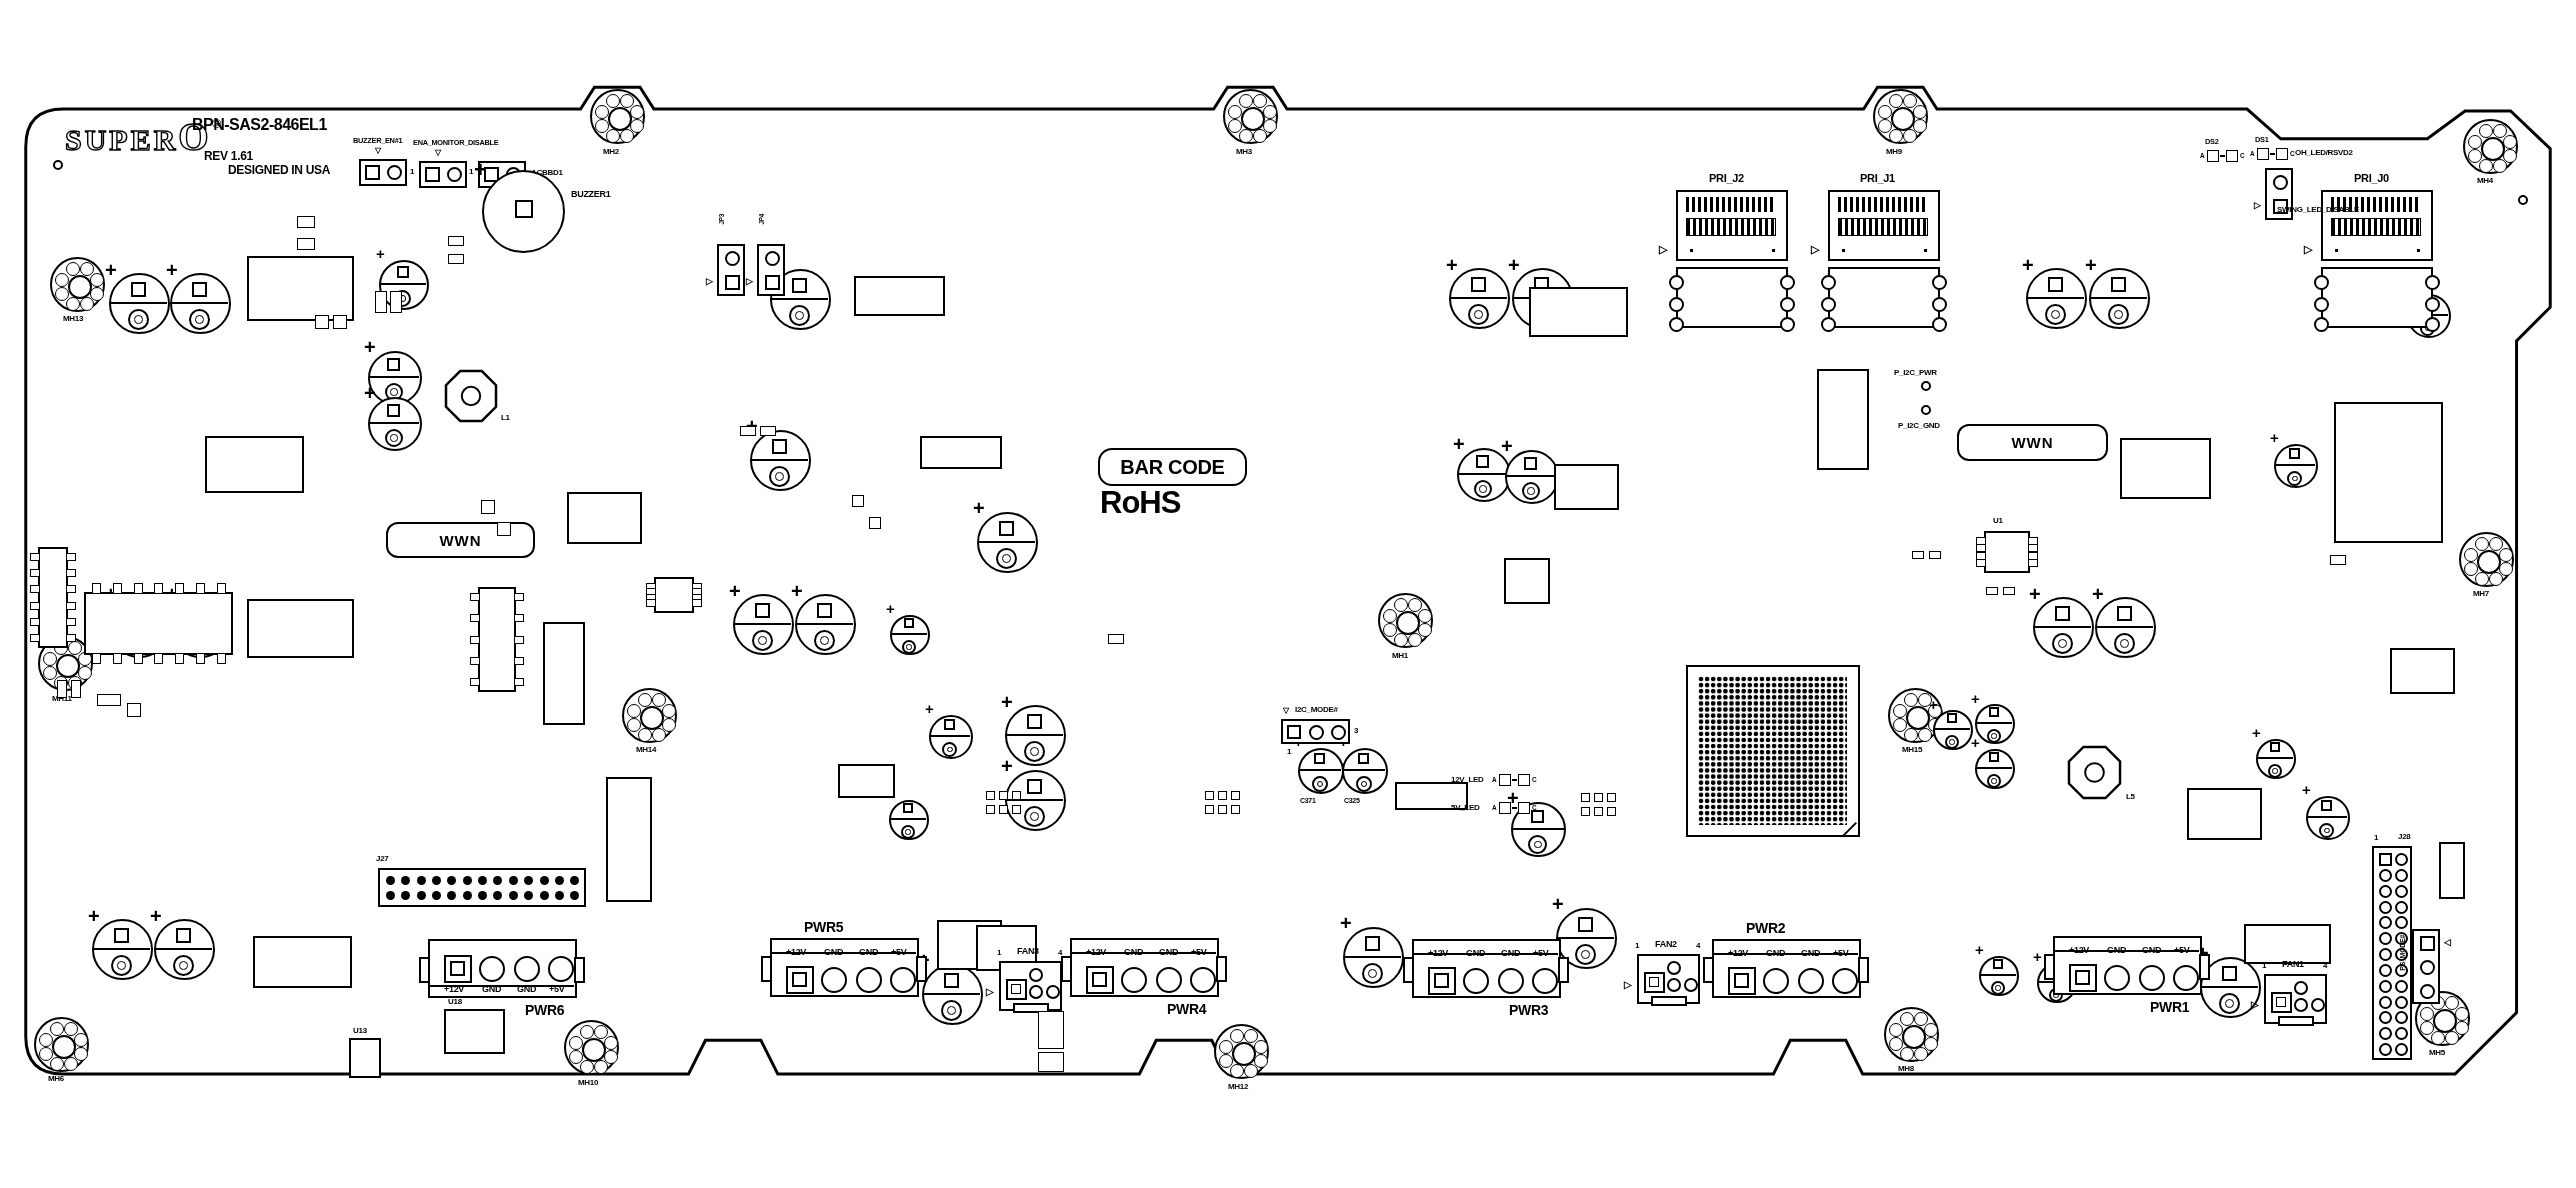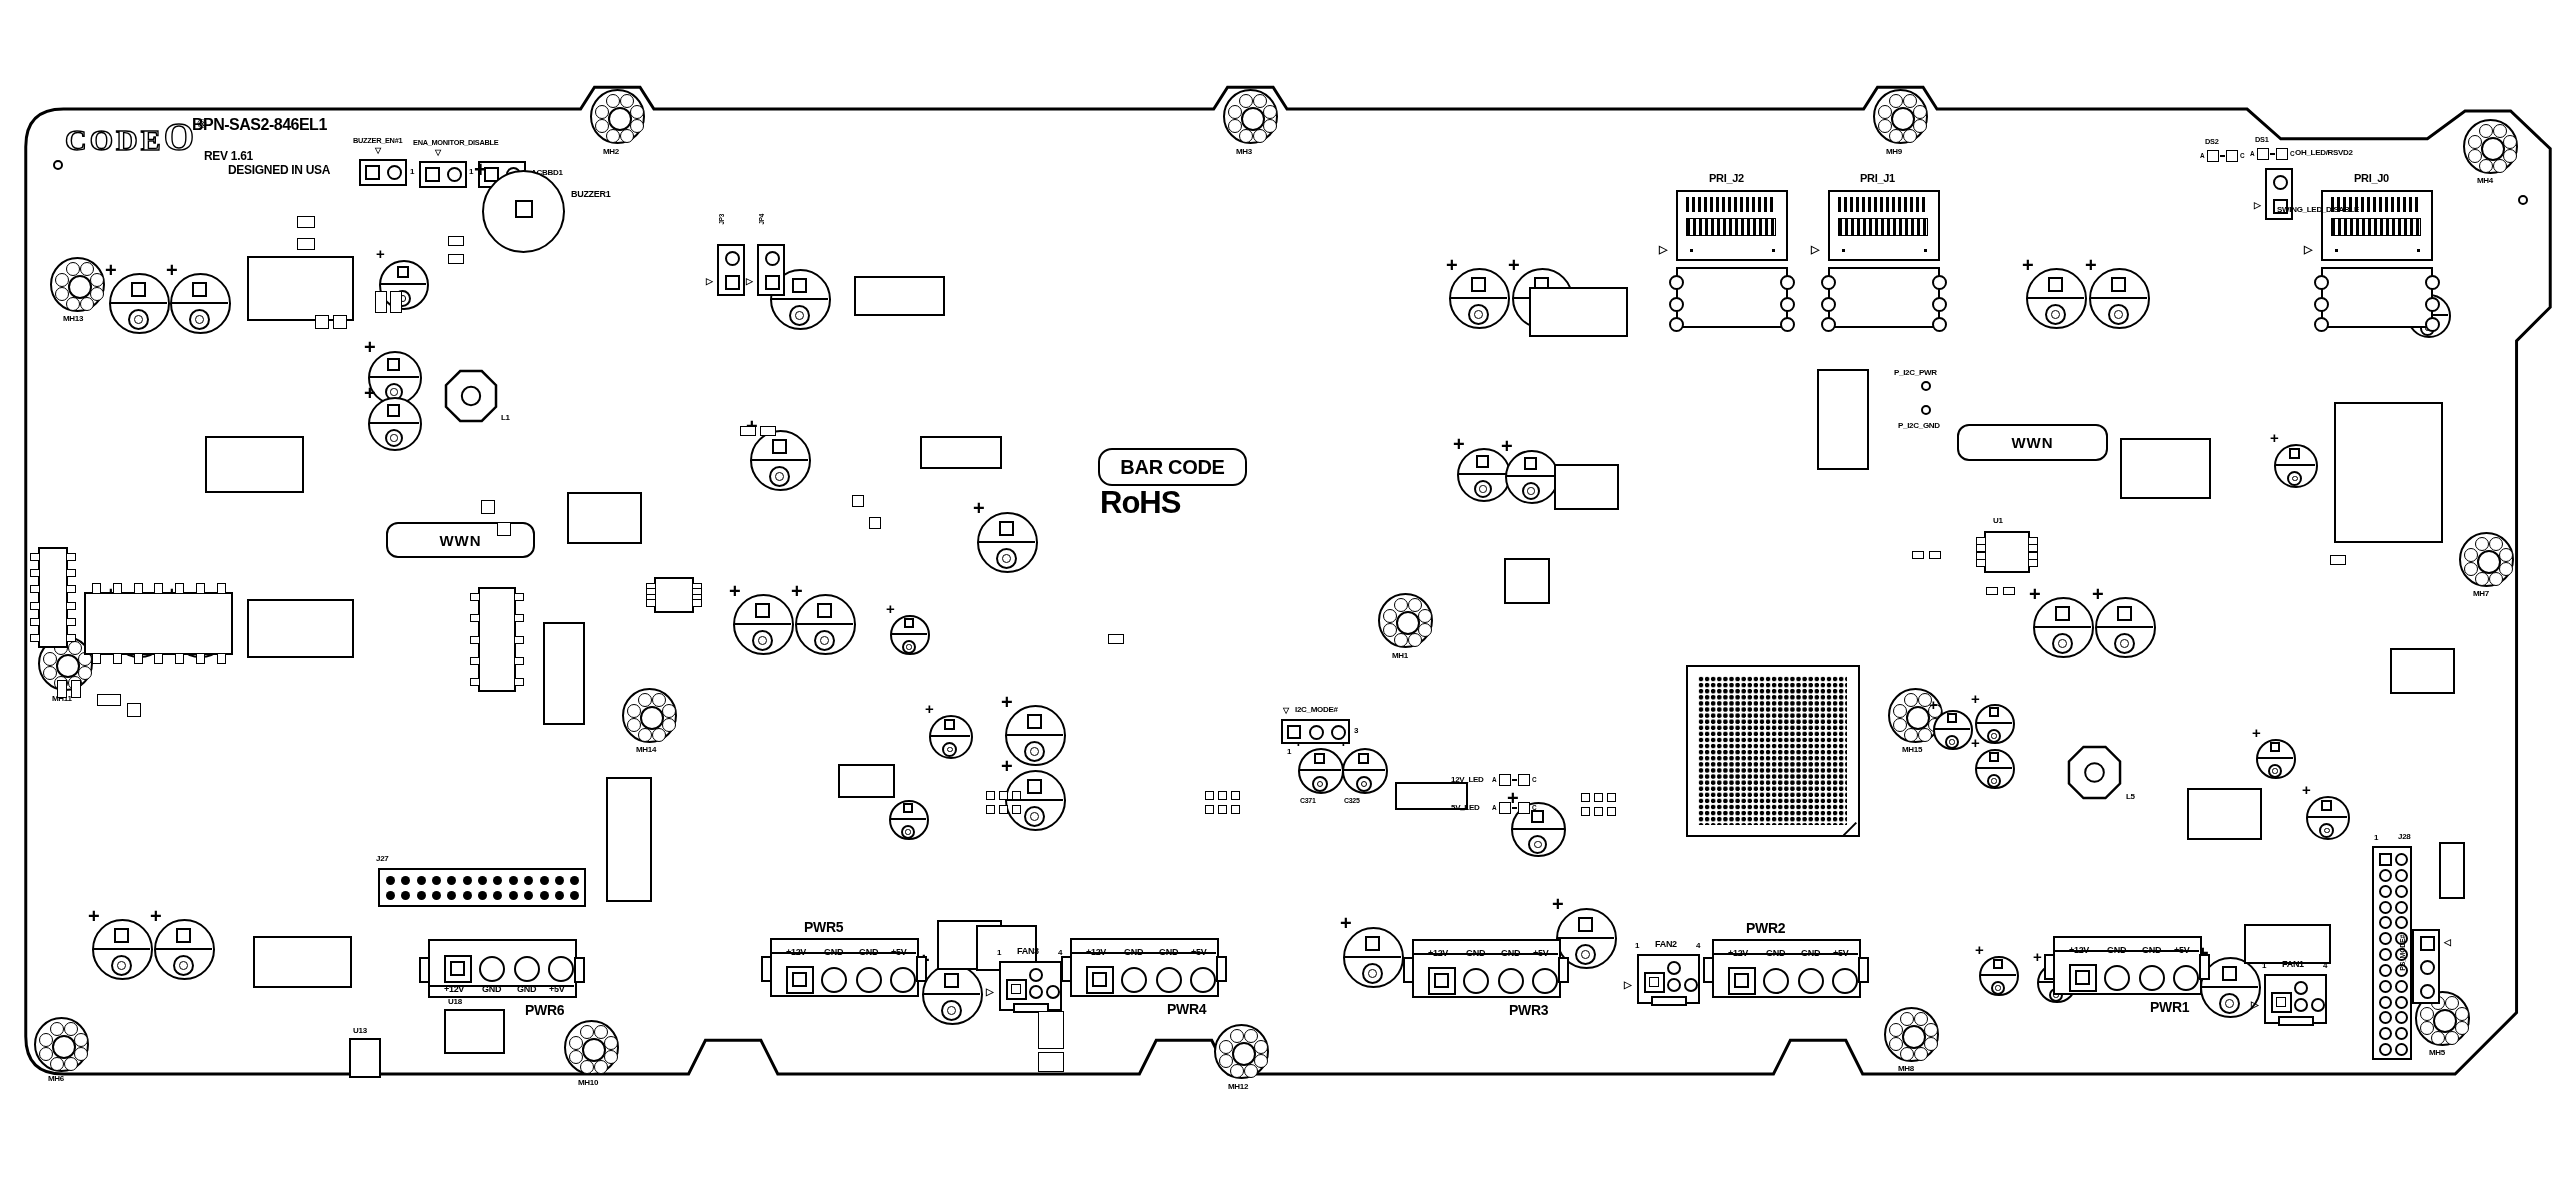--- a/index.html
+++ b/index.html
@@ -23,21 +23,21 @@
 
 <div id="stage">
   <svg width="2576" height="1189" viewBox="0 0 2600 1200">
     <path d="M 64 110 H 586 L 600 88 H 646 L 660 110 H 1225 L 1239 88 H 1285 L 1299 110
              H 1881 L 1895 88 H 1941 L 1955 110 H 2268 L 2302 140 H 2450 L 2488 112 H 2534
              L 2574 150 V 310 L 2540 344 V 1022 L 2478 1084 H 1880 L 1863 1050 H 1807 L 1790 1084
              H 1240 L 1223 1050 H 1167 L 1150 1084 H 785 L 768 1050 H 712 L 695 1084 H 64
              Q 26 1084 26 1046 V 148 Q 26 110 64 110 Z" fill="#ffffff" stroke="#000000" stroke-width="3"></path>
   </svg>
 
-  <div class="lbl brand" style="left:65px;top:117px;font-size:30px"><span>CODE</span><span style="font-size:39px">O</span><span style="font-size:13px;-webkit-text-stroke:0;color:#000;vertical-align:22px">®</span></div>
+  <div class="lbl brand" style="left:65px;top:117px;font-size:30px"><span>SUPER</span><span style="font-size:39px">O</span><span style="font-size:13px;-webkit-text-stroke:0;color:#000;vertical-align:22px">®</span></div>
   <div class="lbl" style="left:192px;top:117px;font-size:16px;letter-spacing:-0.5px">BPN-SAS2-846EL1</div>
   <div class="lbl" style="left:204px;top:150px;font-size:12px">REV 1.61</div>
   <div class="lbl" style="left:228px;top:164px;font-size:12px">DESIGNED IN USA</div>
 
   <div class="rbox" style="left:1098px;top:448px;width:149px;height:38px">
     <span class="lbl" style="position:static;font-size:20px">BAR CODE</span>
   </div>
   <div class="lbl" style="left:1100px;top:487px;font-size:31px;letter-spacing:-1px">RoHS</div>
 <div class="circ" style="left:590px;top:89px;width:55px;height:55px">
       <div class="circ" style="left:16px;top:16px;width:24px;height:24px;border-width:2px"></div>

